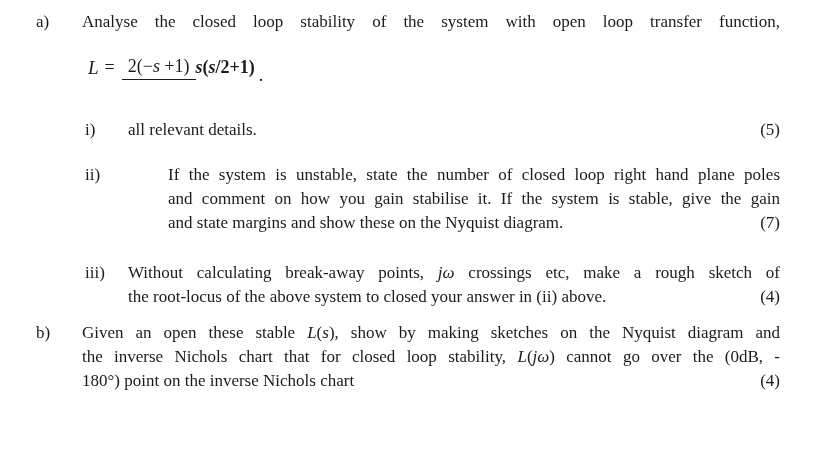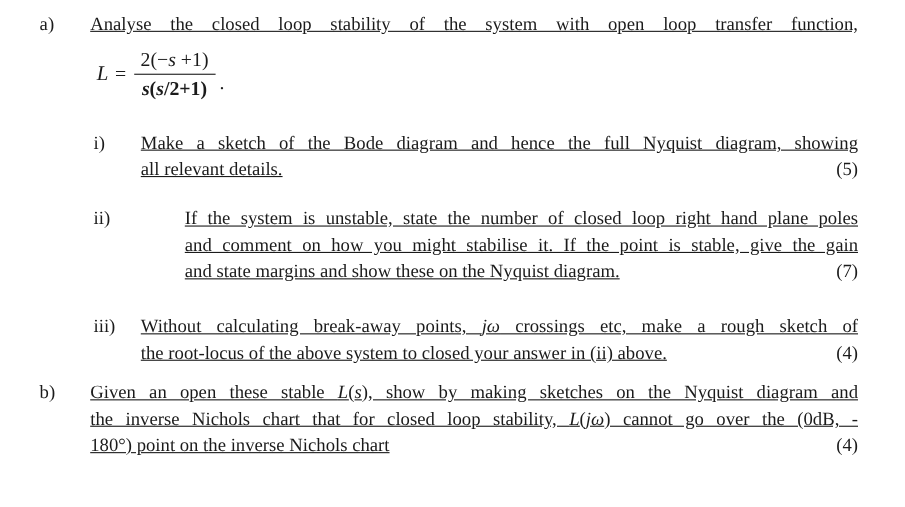--- a/index.html
+++ b/index.html
@@ -29,21 +29,20 @@
   }
   .row-part .plabel {
     flex: 0 0 46px;
   }
   .row-a { margin-top: 10px; }
   .row-b { margin-top: 12px; }
   .pcontent {
     flex: 1 1 auto;
     position: relative;
     min-width: 0;
-    text-decoration: underline;
   }
   .item {
     padding-left: 85px;
   }
   .item .ilabel {
     flex: 0 0 43px;
   }
   .item-i   { margin-top: 22px; }
   .item-ii  { margin-top: 21px; gap: 40px; }
   .item-iii { margin-top: 26px; }
@@ -79,21 +78,21 @@
   .f-var {
     font-style: italic;
     font-size: 19px;
     margin-right: 6px;
   }
   .f-eq {
     margin-right: 7px;
   }
   .frac {
     display: inline-flex;
-    flex-direction: column;
+    flex-direction: row;
     align-items: center;
   }
   .frac .num {
     padding: 0 6px 1px 6px;
     border-bottom: 1.5px solid #1b1b1b;
   }
   .frac .den {
     padding-top: 1px;
     font-weight: bold;
   }
@@ -121,31 +120,30 @@
     <span class="frac">
       <span class="num"><span>2(−</span><span class="it">s</span><span> +1)</span></span>
       <span class="den"><span class="it">s</span><span>(</span><span class="it">s</span><span>/2+1)</span></span>
     </span>
     <span class="f-dot">.</span>
   </div>
 
   <div class="row item item-i">
     <span class="ilabel">i)</span>
     <div class="pcontent">
-      <div class="line jline"><span>Make a sketch of the Bode diagram and hence the full Nyquist diagram, showing</span></div>
       <div class="line lline"><span>all relevant details.</span></div>
       <span class="marks">(5)</span>
     </div>
   </div>
 
   <div class="row item item-ii">
     <span class="ilabel">ii)</span>
     <div class="pcontent">
       <div class="line jline"><span>If the system is unstable, state the number of closed loop right hand plane poles</span></div>
-      <div class="line jline"><span>and comment on how you might stabilise it. If the point is stable, give the gain</span></div>
+      <div class="line jline"><span>and comment on how you gain stabilise it. If the system is stable, give the gain</span></div>
       <div class="line lline"><span>and state margins and show these on the Nyquist diagram.</span></div>
       <span class="marks">(7)</span>
     </div>
   </div>
 
   <div class="row item item-iii">
     <span class="ilabel">iii)</span>
     <div class="pcontent">
       <div class="line jline"><span>Without calculating break-away points, </span><span class="it">jω</span><span> crossings etc, make a rough sketch of</span></div>
       <div class="line lline"><span>the root-locus of the above system to closed your answer in (ii) above.</span></div>

